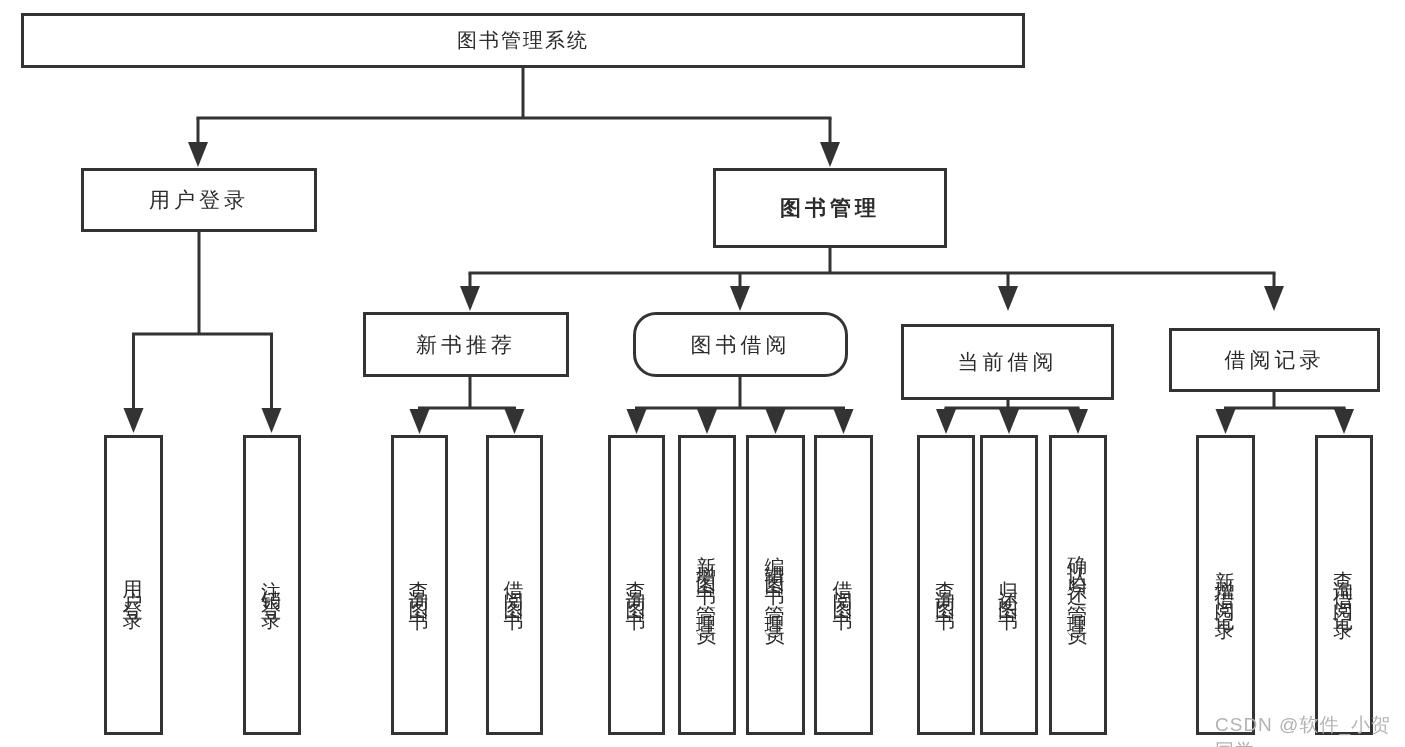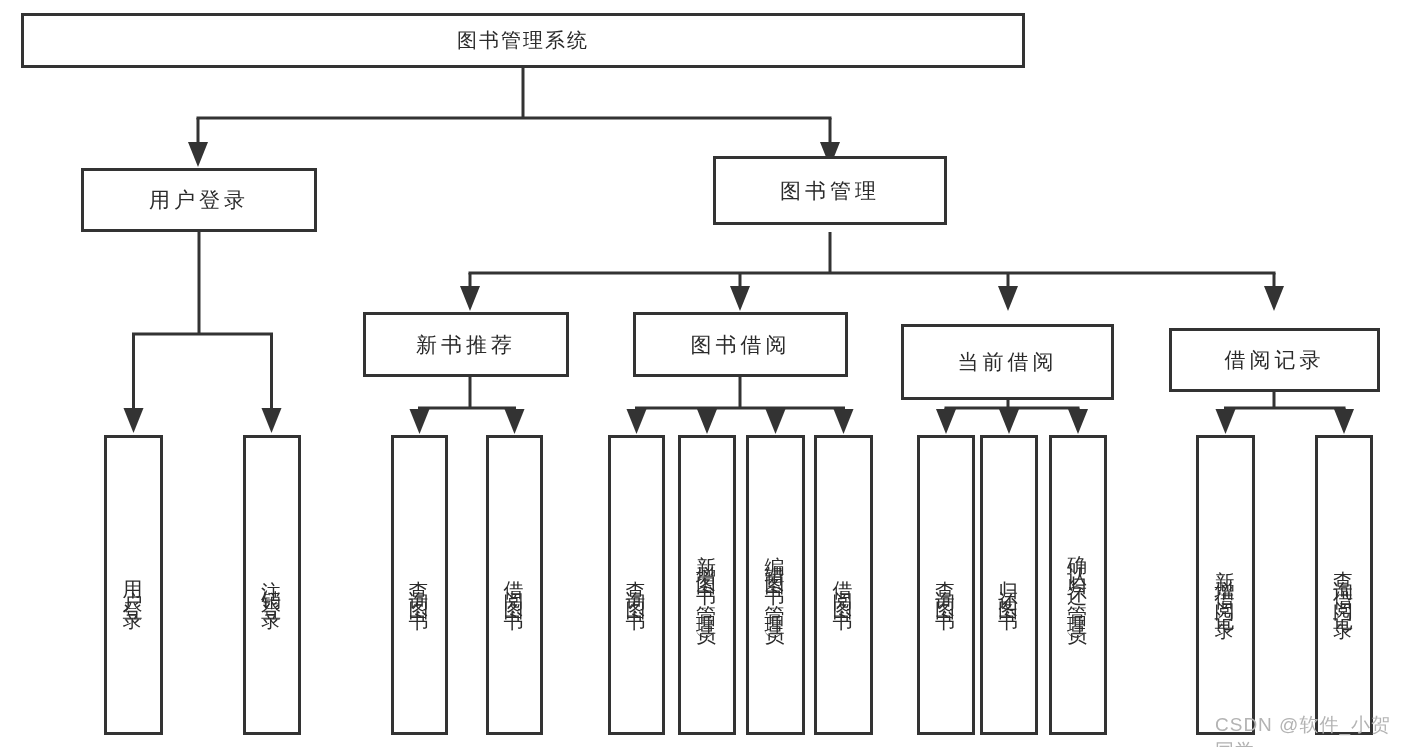--- a/index.html
+++ b/index.html
@@ -117,28 +117,28 @@
     </g>
   </svg>
 
   <div class="node root-node" style="left:21px; top:13px; width:1004px; height:55px;">
     <span>图书管理系统</span>
   </div>
 
   <div class="node h-node" style="left:81px; top:168px; width:236px; height:64px;">
     <span>用户登录</span>
   </div>
-  <div class="node h-node" style="left:713px; top:156px; width:234px; height:69px;">
+  <div class="node h-node" style="left:713px; top:168px; width:234px; height:80px;font-weight:bold;">
     <span>图书管理</span>
   </div>
 
   <div class="node h-node" style="left:363px; top:312px; width:206px; height:65px;">
     <span>新书推荐</span>
   </div>
-  <div class="node h-node" style="left:633px; top:312px; width:215px; height:65px;">
+  <div class="node h-node" style="left:633px; top:312px; width:215px; height:65px;border-radius:23px;">
     <span>图书借阅</span>
   </div>
   <div class="node h-node" style="left:901px; top:312px; width:213px; height:76px;margin-top:12px;">
     <span>当前借阅</span>
   </div>
   <div class="node h-node" style="left:1169px; top:328px; width:211px; height:64px;">
     <span>借阅记录</span>
   </div>
 
   <div class="node v-node" style="left:104px; top:435px; width:59px; height:300px;">

